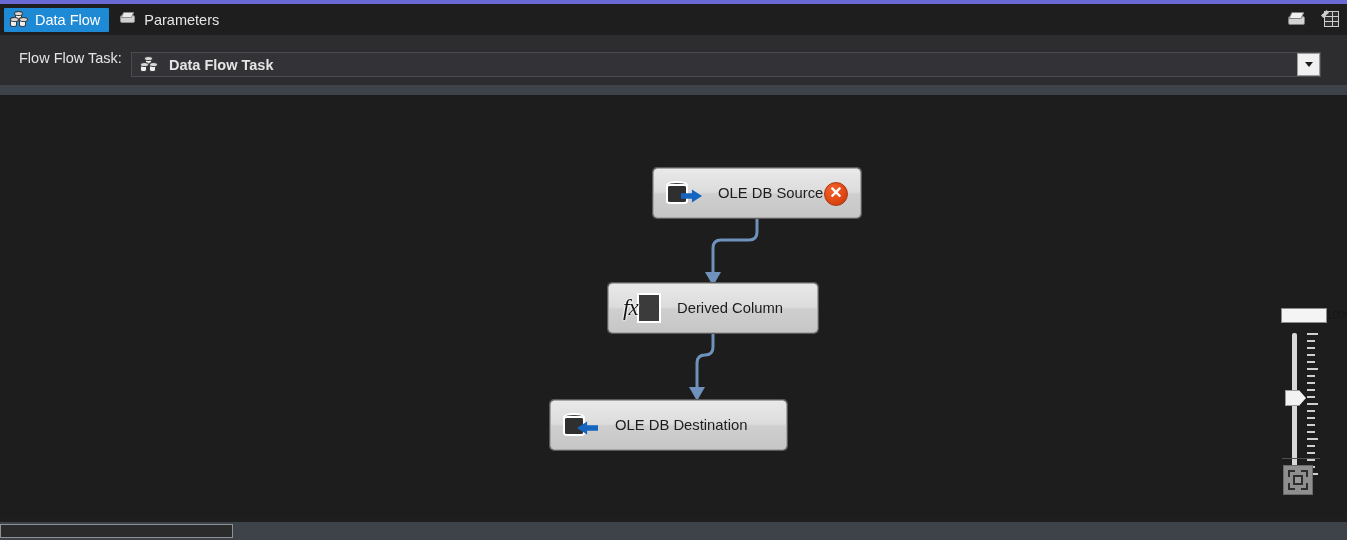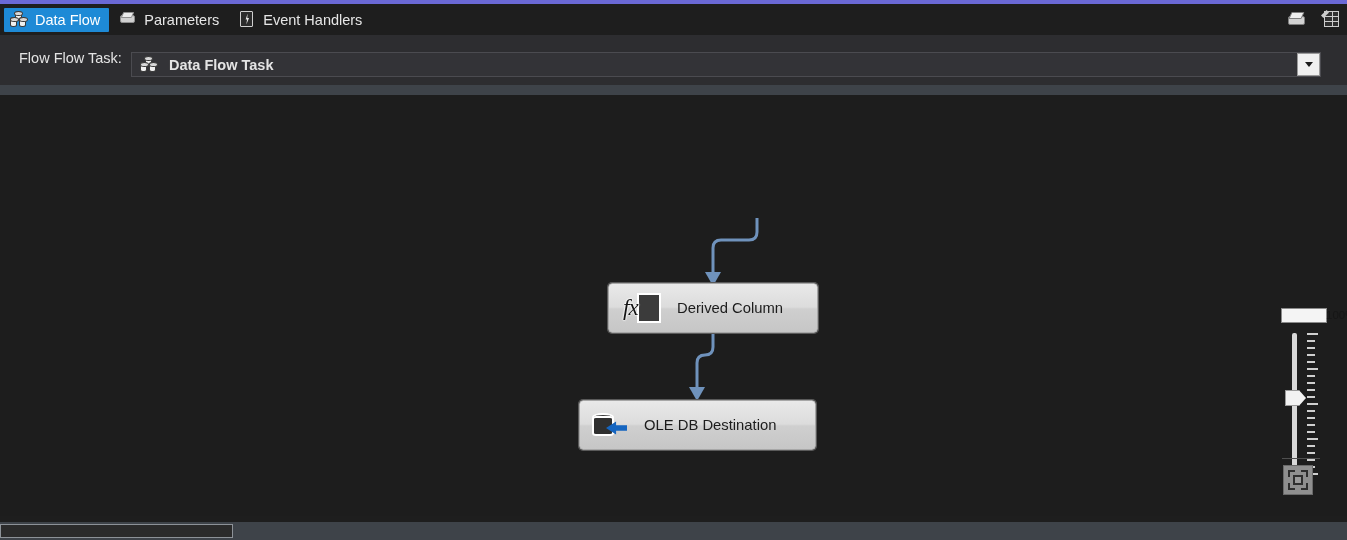--- a/index.html
+++ b/index.html
@@ -262,27 +262,20 @@
   </div>
 
   <div class="dtab">
     <span class="ico ico-param">
       <i class="box"></i>
         <i class="lid"></i>
     </span>
     <span>Parameters</span>
   </div>
 
-  <div class="dtab">
-    <span class="ico ico-events">
-      <i class="frm"></i>
-        <i class="blt"></i>
-    </span>
-    <span>Event Handlers</span>
-  </div>
 
 </div>
 
 <div id="tab-right">
   <span class="tool-ico tool-pkgbox">
     <i class="box"></i>
       <i class="lid"></i>
   </span>
   <span class="tool-ico tool-grid">
     <i class="g"></i>
@@ -315,30 +308,41 @@
 
   <svg id="wires" viewBox="0 0 1347 421" xmlns="http://www.w3.org/2000/svg">
 
     <path d="M757,123 L757,137 Q757,145 749,145 L721,145 Q713,145 713,153 L713,177" fill="none" stroke="#6f92bc" stroke-width="3"></path>
     <path d="M705,177 L721,177 L713,191 Z" fill="#6f92bc"></path>
 
     <path d="M713,238 L713,252 Q713,260 705,260 Q697,260 697,268 L697,292" fill="none" stroke="#6f92bc" stroke-width="3"></path>
     <path d="M689,292 L705,292 L697,306 Z" fill="#6f92bc"></path>
   </svg>
 
+  <div class="node" style="left:653px; top:73px; width:208px; height:50px;">
+    <span class="dbicon" style="margin-left:10px;">
+      <i class="cylt"></i>
+        <i class="cylb"></i>
+        <i class="arrowR"></i>
+    </span>
+    <span class="node-label" style="margin-left:14px;">OLE DB Source</span>
+    <span class="err-badge" style="right:12px; top:13px;">
+      <span class="x">✕</span>
+    </span>
+  </div>
 
   <div class="node" style="left:608px; top:188px; width:210px; height:50px;">
     <span class="fxicon" style="margin-left:12px;">
       <i class="sq"></i>
         <span class="fx">fx</span>
     </span>
     <span class="node-label" style="margin-left:14px;">Derived Column</span>
   </div>
 
-  <div class="node" style="left:579px; top:305px; width:237px; height:50px;">
+  <div class="node" style="left:550px; top:305px; width:237px; height:50px;">
     <span class="dbicon" style="margin-left:10px;">
       <i class="cylt"></i>
         <i class="cylb"></i>
         <i class="arrowL"></i>
     </span>
     <span class="node-label" style="margin-left:14px;">OLE DB Destination</span>
   </div>
 </div>
 
 <div id="zoom-panel">

